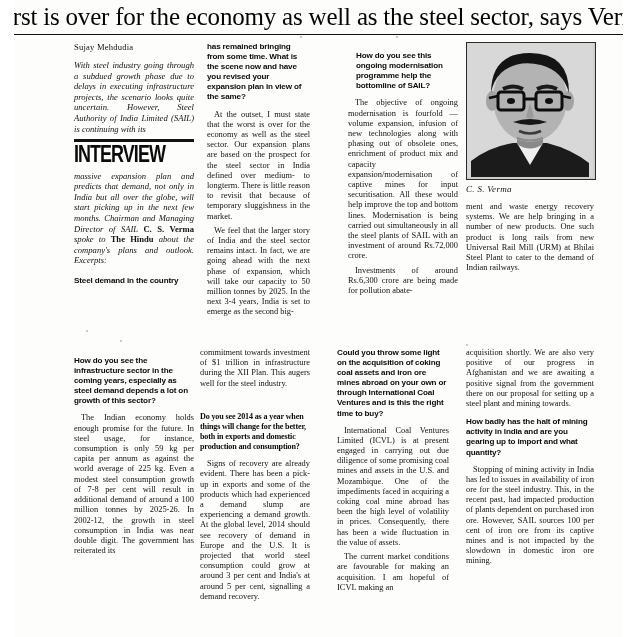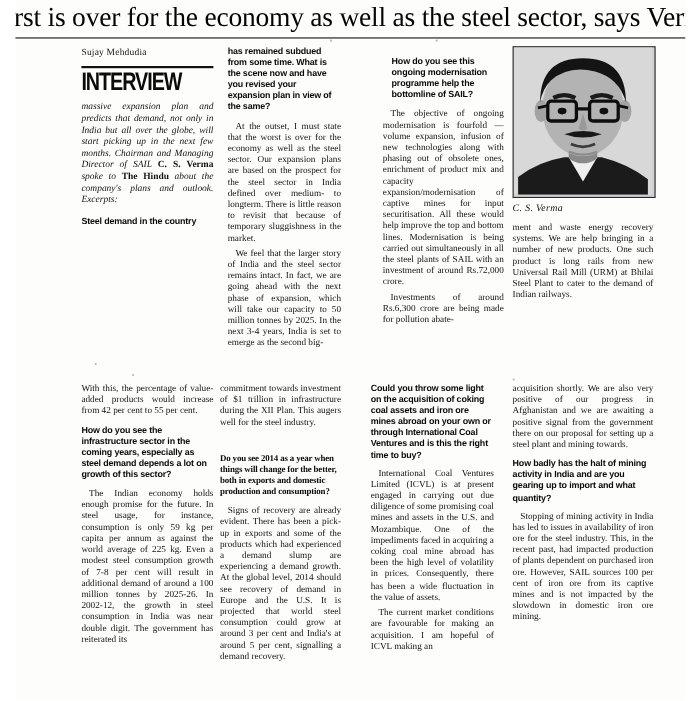--- a/index.html
+++ b/index.html
@@ -157,33 +157,34 @@
 
 <div class="page">
 
   <div class="headline-wrap">
     <div class="headline">Worst is over for the economy as well as the steel sector, says Verma</div>
   </div>
 
   <div class="col" style="left:74px; top:42px; width:120px;">
     <p class="byline">Sujay Mehdudia</p>
 
+    <p class="standfirst">With steel industry going through a subdued growth phase due to delays in executing infrastructure projects, the scenario looks quite uncertain. However, Steel Authority of India Limited (SAIL) is continuing with its</p>
 
     <div class="interview-block">
       <div class="interview-rule"></div>
       <div class="interview-word">INTERVIEW</div>
     </div>
 
     <p class="standfirst"><span>massive expansion plan and predicts that demand, not only in India but all over the globe, will start picking up in the next few months. Chairman and Managing Director of SAIL </span><b>C. S. Verma</b><span> spoke to </span><b>The Hindu</b><span> about the company's plans and outlook. Excerpts:</span></p>
 
     <p class="question" style="margin-top:10px;">Steel demand in the country</p>
   </div>
 
   <div class="col" style="left:207px; top:42px; width:103px;">
-    <p class="question">has remained subdued from some time. What is the scene now and have you revised your expansion plan in view of the same?</p>
+    <p class="question">has remained bringing from some time. What is the scene now and have you revised your expansion plan in view of the same?</p>
     <p class="body-text indent" style="margin-top:7px;">At the outset, I must state that the worst is over for the economy as well as the steel sector. Our expansion plans are based on the prospect for the steel sector in India defined over medium- to longterm. There is little reason to revisit that because of temporary sluggishness in the market.</p>
     <p class="body-text indent">We feel that the larger story of India and the steel sector remains intact. In fact, we are going ahead with the next phase of expansion, which will take our capacity to 50 million tonnes by 2025. In the next 3-4 years, India is set to emerge as the second big-</p>
   </div>
 
   <div class="col" style="left:348px; top:42px; width:110px;">
     <p class="question indentq" style="margin-top:9px;">How do you see this ongoing modernisation programme help the bottomline of SAIL?</p>
     <p class="body-text indent" style="margin-top:7px;">The objective of ongoing modernisation is fourfold — volume expansion, infusion of new technologies along with phasing out of obsolete ones, enrichment of product mix and capacity expansion/modernisation of captive mines for input securitisation. All these would help improve the top and bottom lines. Modernisation is being carried out simultaneously in all the steel plants of SAIL with an investment of around Rs.72,000 crore.</p>
     <p class="body-text indent">Investments of around Rs.6,300 crore are being made for pollution abate-</p>
   </div>
 
@@ -226,21 +227,20 @@
         <path d="M50 95 Q63 100 76 95" stroke="#8c8c8c" stroke-width="2" fill="none"></path>
       </svg>
     </div>
     <p class="photo-caption">C. S. Verma</p>
     <p class="body-text">ment and waste energy recovery systems. We are help bringing in a number of new products. One such product is long rails from new Universal Rail Mill (URM) at Bhilai Steel Plant to cater to the demand of Indian railways.</p>
   </div>
 
   <div class="mid-rule"></div>
 
   <div class="col" style="left:74px; top:348px; width:120px;">
-    <p class="body-text">With this, the percentage of value-added products would increase from 42 per cent to 55 per cent.</p>
     <p class="question" style="margin-top:8px;">How do you see the infrastructure sector in the coming years, especially as steel demand depends a lot on growth of this sector?</p>
     <p class="body-text indent" style="margin-top:7px;">The Indian economy holds enough promise for the future. In steel usage, for instance, consumption is only 59 kg per capita per annum as against the world average of 225 kg. Even a modest steel consumption growth of 7-8 per cent will result in additional demand of around a 100 million tonnes by 2025-26. In 2002-12, the growth in steel consumption in India was near double digit. The government has reiterated its</p>
   </div>
 
   <div class="col" style="left:200px; top:348px; width:110px;">
     <p class="body-text">commitment towards investment of $1 trillion in infrastructure during the XII Plan. This augers well for the steel industry.</p>
     <p class="question" style="margin-top:23px;font-family:Liberation Serif, serif;">Do you see 2014 as a year when things will change for the better, both in exports and domestic production and consumption?</p>
     <p class="body-text indent" style="margin-top:7px;">Signs of recovery are already evident. There has been a pick-up in exports and some of the products which had experienced a demand slump are experiencing a demand growth. At the global level, 2014 should see recovery of demand in Europe and the U.S. It is projected that world steel consumption could grow at around 3 per cent and India's at around 5 per cent, signalling a demand recovery.</p>
   </div>
 

